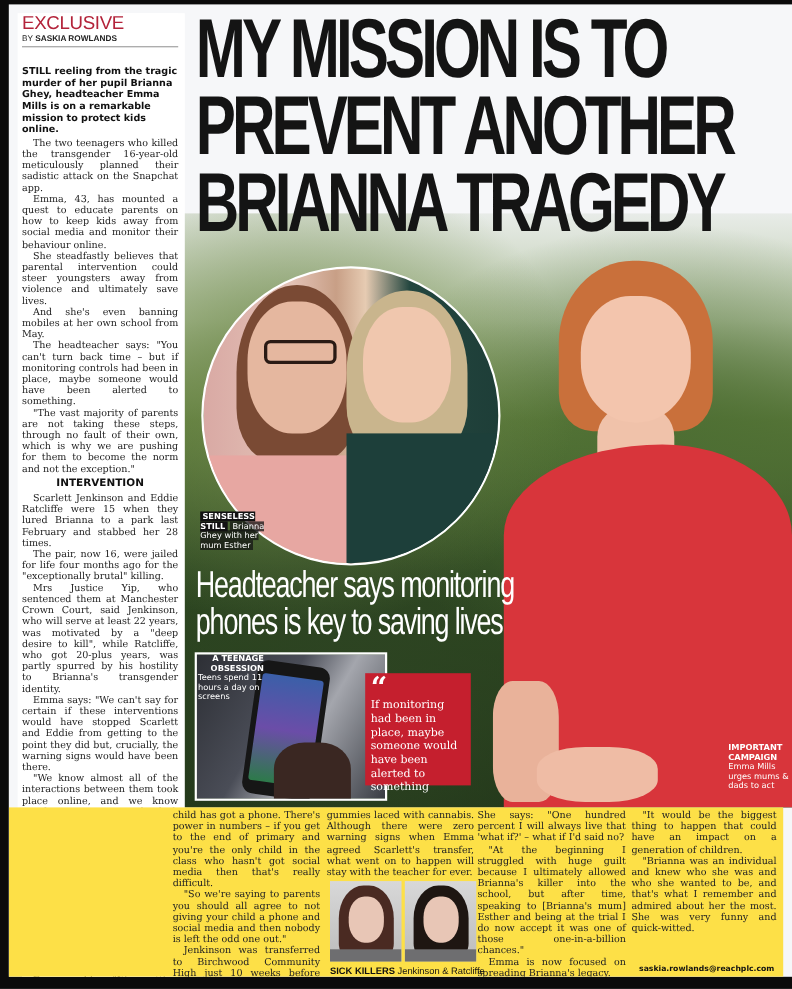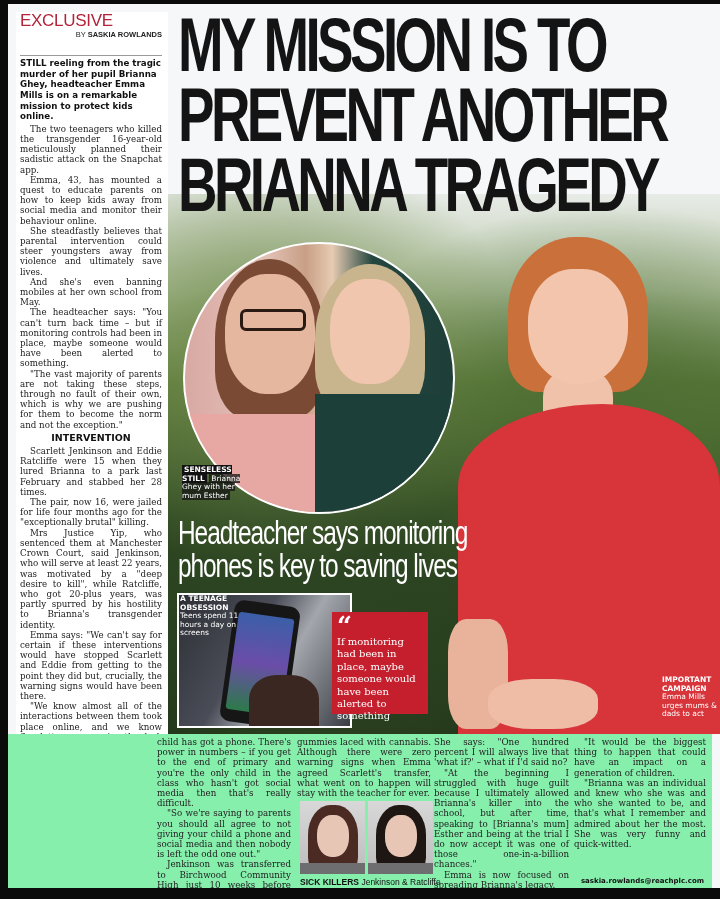--- a/index.html
+++ b/index.html
@@ -9,21 +9,21 @@
   .photo-bg { position:absolute; left:150px; top:190px; width:562px; height:540px;
     background:
       radial-gradient(ellipse at 20% 30%, #6f8a4a 0%, transparent 40%),
       radial-gradient(ellipse at 80% 40%, #4d6e33 0%, transparent 45%),
       radial-gradient(ellipse at 30% 80%, #2d4422 0%, transparent 50%),
       linear-gradient(180deg, #e8ece8 0%, #b9c8a8 18%, #5c7a3a 35%, #2f4a22 60%, #1f3317 100%);
   }
   .left-col { position:absolute; left:12px; top:8px; width:142px; font-size:8.7px; line-height:10.2px; color:#222; background:#fff; padding:0 0 0 0; }
   .left-col-bg { position:absolute; left:8px; top:8px; width:152px; height:870px; background:#fff; }
   .exclusive { font-family:"Liberation Sans", sans-serif; color:#b3233a; font-size:17px; font-weight:400; letter-spacing:-0.3px; line-height:18px; }
-  .byline { font-family:"Liberation Sans", sans-serif; font-size:7.5px; color:#222; border-bottom:1px solid #999; padding-bottom:15px; margin-bottom:2px;text-align:right; }
+  .byline { font-family:"Liberation Sans", sans-serif; font-size:7.5px; color:#222; border-bottom:1px solid #999; padding-bottom:2px; margin-bottom:17px; }
   .byline b { font-weight:700; }
   .intro { font-family:"DejaVu Sans", sans-serif; font-weight:700; font-size:8.7px; line-height:10.6px; color:#111; margin-bottom:2px; }
   .para { text-align:justify; text-indent:10px; margin:0; }
   .subhead { font-family:"DejaVu Sans", sans-serif; font-weight:700; text-align:center; font-size:9.5px; margin:3px 0 3px; color:#111; }
   .headline { position:absolute; left:170px; top:6px; width:540px; font-family:"Liberation Sans", sans-serif; font-weight:700; color:#141414; font-size:76px; line-height:70px; letter-spacing:-5px; transform:scaleX(0.72); transform-origin:left top; white-space:nowrap; }
   .headline div { width:760px; }
   .circle-photo { position:absolute; left:175px; top:238px; width:268px; height:268px; border-radius:50%; border:2px solid #fff; overflow:hidden;
     background: linear-gradient(90deg, #d9a9a4 0%, #e3c2b6 30%, #c89f86 45%, #e6cbb2 55%, #23463f 70%, #1e3e38 100%); }
   .circle-photo .face1 { position:absolute; left:40px; top:30px; width:90px; height:120px; border-radius:45%; background:#e5b79f; }
   .circle-photo .hair1 { position:absolute; left:30px; top:15px; width:110px; height:160px; border-radius:50% 50% 30% 30%; background:#7a4a34; }
@@ -43,21 +43,21 @@
   .hand { position:absolute; left:70px; top:80px; width:70px; height:60px; background:#3a2722; border-radius:40% 40% 10% 10%; }
   .quote-box { position:absolute; left:324px; top:608px; width:96px; height:102px; background:#c51f2e; color:#fff; font-family:"DejaVu Serif", serif; font-size:10px; line-height:12.4px; padding:4px 5px; box-sizing:border-box; }
   .quote-mark { font-family:"DejaVu Serif", serif; font-size:26px; line-height:20px; font-weight:700; height:20px; }
   .woman-photo { position:absolute; left:440px; top:225px; width:272px; height:505px; overflow:hidden; }
   .woman-photo .dress { position:absolute; left:10px; top:175px; width:262px; height:330px; background:#d8353b; border-radius:55% 45% 0 0 / 25% 25% 0 0; }
   .woman-photo .neck { position:absolute; left:95px; top:140px; width:70px; height:70px; background:#f0c2aa; border-radius:40%; }
   .woman-photo .hair { position:absolute; left:60px; top:8px; width:140px; height:155px; background:#c9703b; border-radius:48% 48% 22% 22%; }
   .woman-photo .face { position:absolute; left:80px; top:40px; width:100px; height:115px; background:#f3c5ad; border-radius:45% 45% 48% 48%; }
   .woman-photo .arm1 { position:absolute; left:0; top:390px; width:60px; height:110px; background:#e9b29a; border-radius:30%; }
   .woman-photo .hands { position:absolute; left:40px; top:450px; width:110px; height:50px; background:#efbca5; border-radius:40%; }
-  .bottom-cols { position:absolute; left:0; top:730px; width:704px; height:154px; background:#86efac; }
+  .bottom-cols { position:absolute; left:0; top:730px; width:704px; height:154px; background:#fde047; }
   .col { position:absolute; top:3px; font-size:8.7px; line-height:10.2px; color:#222; text-align:justify; }
   .mugshots { position:absolute; left:292px; top:797px; width:134px; height:78px;text-align:center; }
   .mug { position:absolute; top:0; width:65px; height:73px; background:linear-gradient(180deg,#d8d8d8,#bcbcbc); overflow:hidden; }
   .mug .hr { position:absolute; left:8px; top:4px; width:50px; height:66px; border-radius:45% 45% 20% 20%; }
   .mug .fc { position:absolute; left:17px; top:14px; width:32px; height:42px; border-radius:45%; background:#e8c6b6; }
   .mug .sh { position:absolute; left:0; top:62px; width:65px; height:12px; background:#6e6e70; }
   .mug-caption { position:absolute; left:0; top:76px; font-family:"Liberation Sans", sans-serif; font-size:8.5px; color:#111; white-space:nowrap; }
   .mug-caption b { font-weight:700; }
   .email { position:absolute; right:8px; bottom:3px; font-family:"DejaVu Sans", sans-serif; font-weight:700; font-size:7px; color:#111; }
 </style>
@@ -128,21 +128,21 @@
     <div>phones is key to saving lives</div>
   </div>
 
   <div class="phone-box">
     <div class="phone">
         <div class="screen"></div>
       </div>
     <div class="hand"></div>
   </div>
   <div class="caption-small" style="left:172px; top:591px; width:60px;">
-    <div style="font-weight:700;">A TEENAGE OBSESSION</div>
+    <div style="font-weight:700;text-align:right;">A TEENAGE OBSESSION</div>
     <div>Teens spend 11 hours a day on screens</div>
   </div>
 
   <div class="quote-box">
     <div class="quote-mark">“</div>
     <div>If monitoring had been in place, maybe someone would have been alerted to something</div>
   </div>
 
   <div class="caption-small" style="left:654px; top:672px; width:58px;">
     <div style="font-weight:700;">IMPORTANT CAMPAIGN</div>

